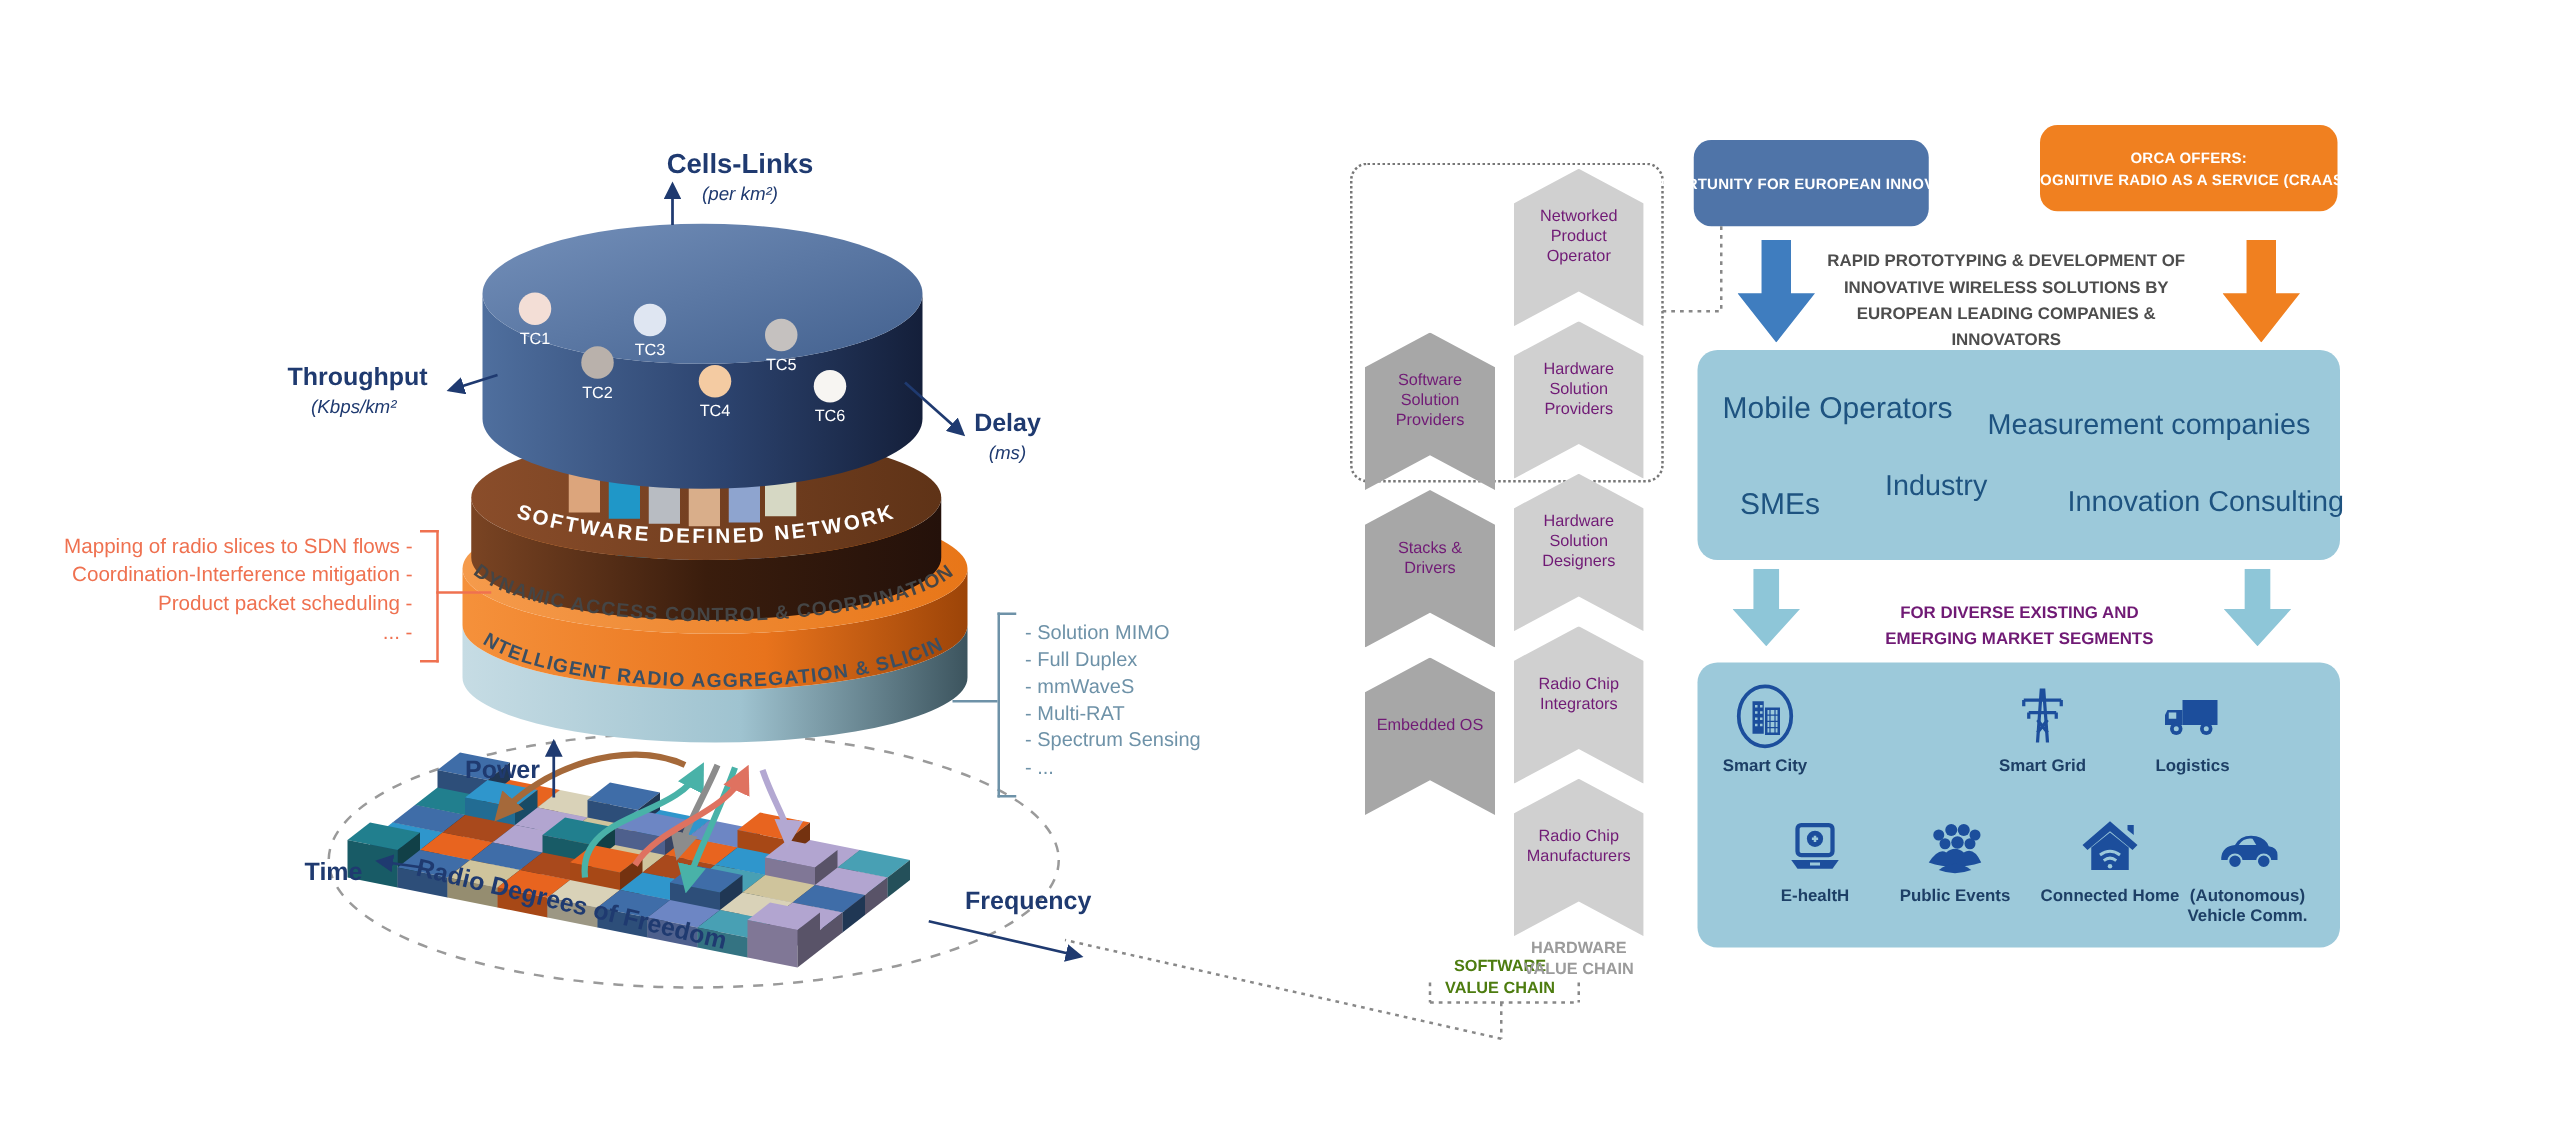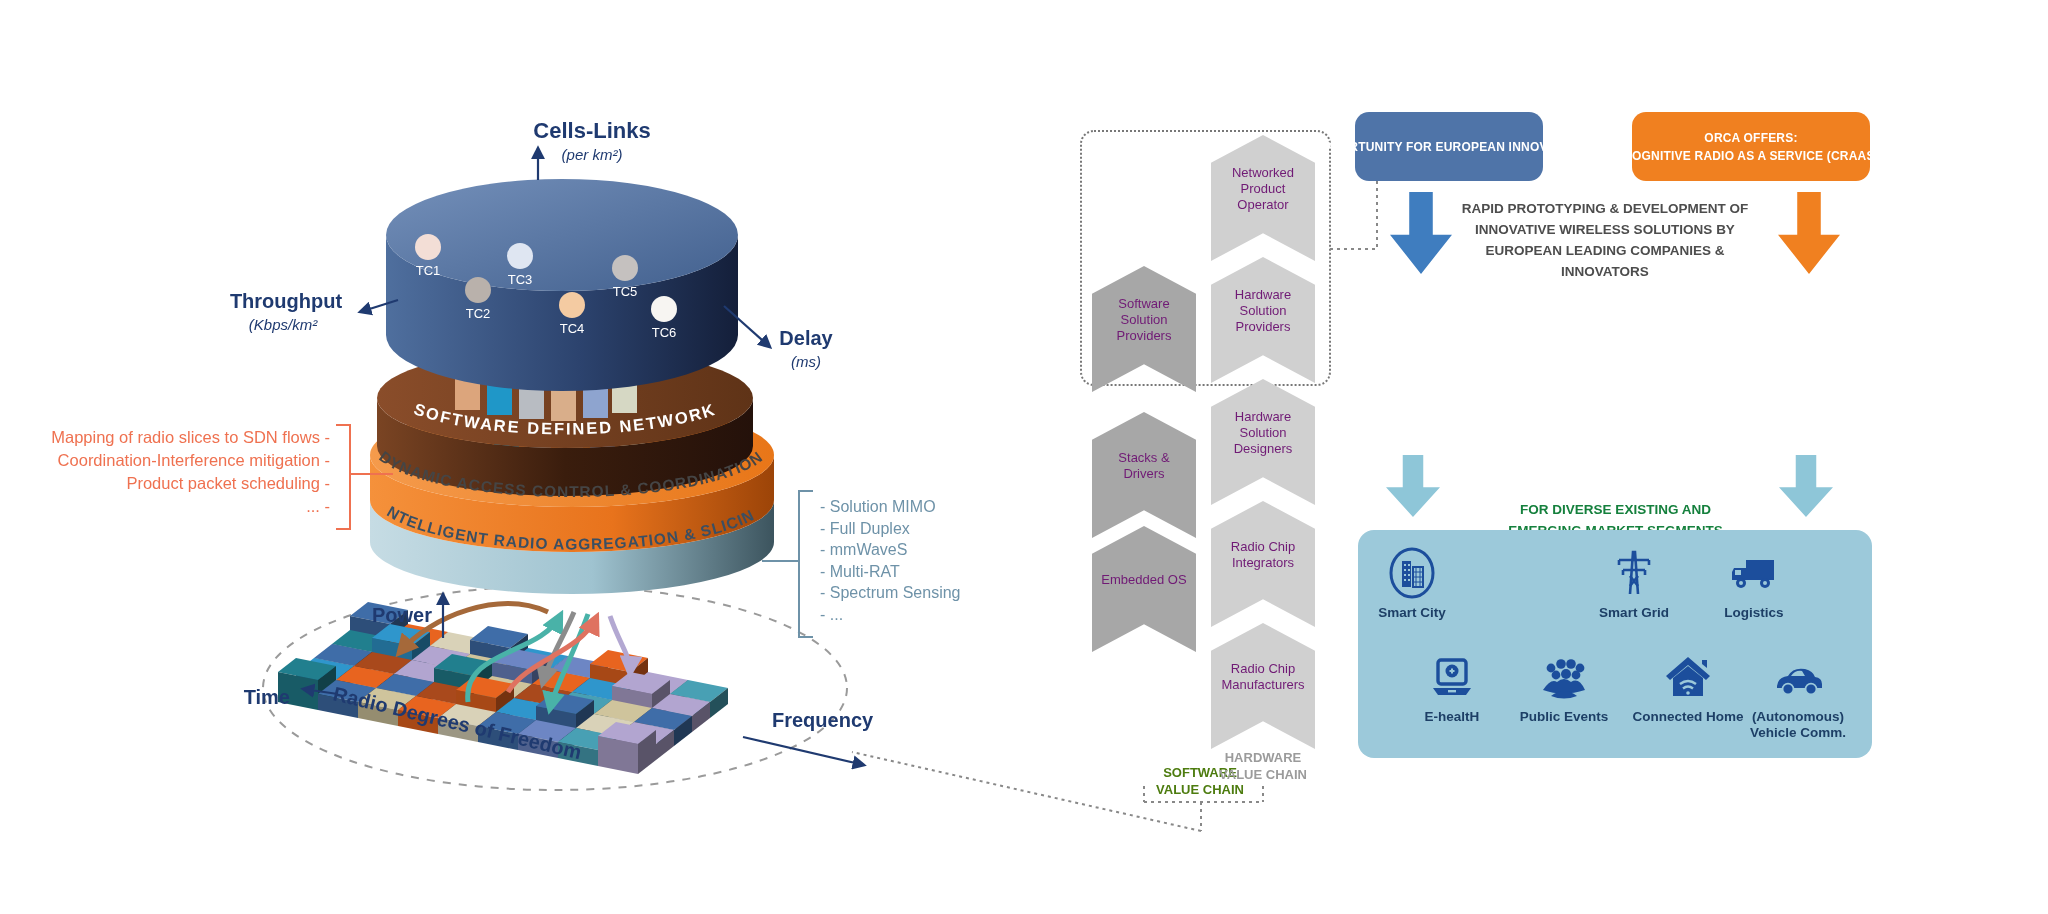--- a/index.html
+++ b/index.html
@@ -33,30 +33,30 @@
   #vc-hw{left:1203px;top:750px;color:#9b9b9b;}
   #dotted-rect{left:1080px;top:130px;width:247px;height:252px;
     border:2px dotted #777;border-radius:14px;}
 
   
   .hdr-box{position:absolute;height:69px;border-radius:14px;display:flex;
     flex-direction:column;align-items:center;justify-content:center;color:#fff;
     font-weight:bold;font-size:12px;text-align:center;line-height:1.5;
     letter-spacing:.2px;white-space:nowrap;}
   #opp-box{left:1355px;top:112px;width:188px;background:#4f74a8;}
-  #orca-box{left:1632px;top:112px;width:238px;background:#f08020;}
+  #orca-box{left:1632px;top:100px;width:238px;background:#f08020;}
   .fat-arrow{position:absolute;clip-path:polygon(31% 0,69% 0,69% 52%,100% 52%,50% 100%,0 52%,31% 52%);}
   #arr-blue{left:1390px;top:192px;width:62px;height:82px;background:#3f7dbf;}
   #arr-orange{left:1778px;top:192px;width:62px;height:82px;background:#f08020;}
   #arr-teal-l{left:1386px;top:455px;width:54px;height:62px;background:#8ec6d8;}
   #arr-teal-r{left:1779px;top:455px;width:54px;height:62px;background:#8ec6d8;}
   #rapid{left:1440px;top:199px;width:330px;text-align:center;font-weight:bold;
     font-size:13.5px;color:#4d4d4d;line-height:1.55;}
-  #market-heading{left:1478px;top:500px;width:275px;text-align:center;font-weight:bold;
-    font-size:13.5px;color:#15803d;line-height:1.55;}
+  #market-heading{left:1478px;top:480px;width:275px;text-align:center;font-weight:bold;
+    font-size:13.5px;color:#701a75;line-height:1.55;}
 
   
   .big-box{position:absolute;left:1358px;width:514px;background:#9cc9da;border-radius:16px;}
   #stake-box{top:280px;height:168px;}
   #seg-box{top:530px;height:228px;}
   .stake{position:absolute;color:#1e5380;font-size:23px;white-space:nowrap;}
   #sh-mobile{left:20px;top:33px;font-size:24px;}
   #sh-meas{left:232px;top:46px;}
   #sh-smes{left:34px;top:110px;font-size:24px;}
   #sh-industry{left:150px;top:95px;}
@@ -383,21 +383,21 @@
   <div class="chevron chev-hw" style="top:501px">
     <span>Radio Chip Integrators</span>
     </div>
   <div class="chevron chev-hw" style="top:623px">
     <span>Radio Chip Manufacturers</span>
     </div>
 
   <div class="chevron chev-sw" style="top:266px">
     <span>Software Solution Providers</span>
     </div>
-  <div class="chevron chev-sw" style="top:412px">
+  <div class="chevron chev-sw" style="top:392px">
     <span>Stacks &amp; Drivers</span>
     </div>
   <div class="chevron chev-sw" style="top:526px">
     <span>Embedded OS</span>
     </div>
 
   <div class="vc-label" id="vc-sw">SOFTWARE VALUE CHAIN</div>
   <div class="vc-label" id="vc-hw">HARDWARE VALUE CHAIN</div>
 
   <div class="hdr-box" id="opp-box">
@@ -408,20 +408,27 @@
     <span>COGNITIVE RADIO AS A SERVICE (CRAAS)</span>
   </div>
   <div class="fat-arrow" id="arr-blue"></div>
   <div class="fat-arrow" id="arr-orange"></div>
   <div class="abs" id="rapid">
     <div>RAPID PROTOTYPING &amp; DEVELOPMENT OF</div>
     <div>INNOVATIVE WIRELESS SOLUTIONS BY</div>
     <div>EUROPEAN LEADING COMPANIES &amp; INNOVATORS</div>
   </div>
 
+  <div class="big-box" id="stake-box">
+    <span class="stake" id="sh-mobile">Mobile Operators</span>
+    <span class="stake" id="sh-meas">Measurement companies</span>
+    <span class="stake" id="sh-smes">SMEs</span>
+    <span class="stake" id="sh-industry">Industry</span>
+    <span class="stake" id="sh-innov">Innovation Consulting</span>
+  </div>
 
   <div class="fat-arrow" id="arr-teal-l"></div>
   <div class="fat-arrow" id="arr-teal-r"></div>
   <div class="abs" id="market-heading">
     <div>FOR DIVERSE EXISTING AND</div>
     <div>EMERGING MARKET SEGMENTS</div>
   </div>
 
   <div class="big-box" id="seg-box">
 

